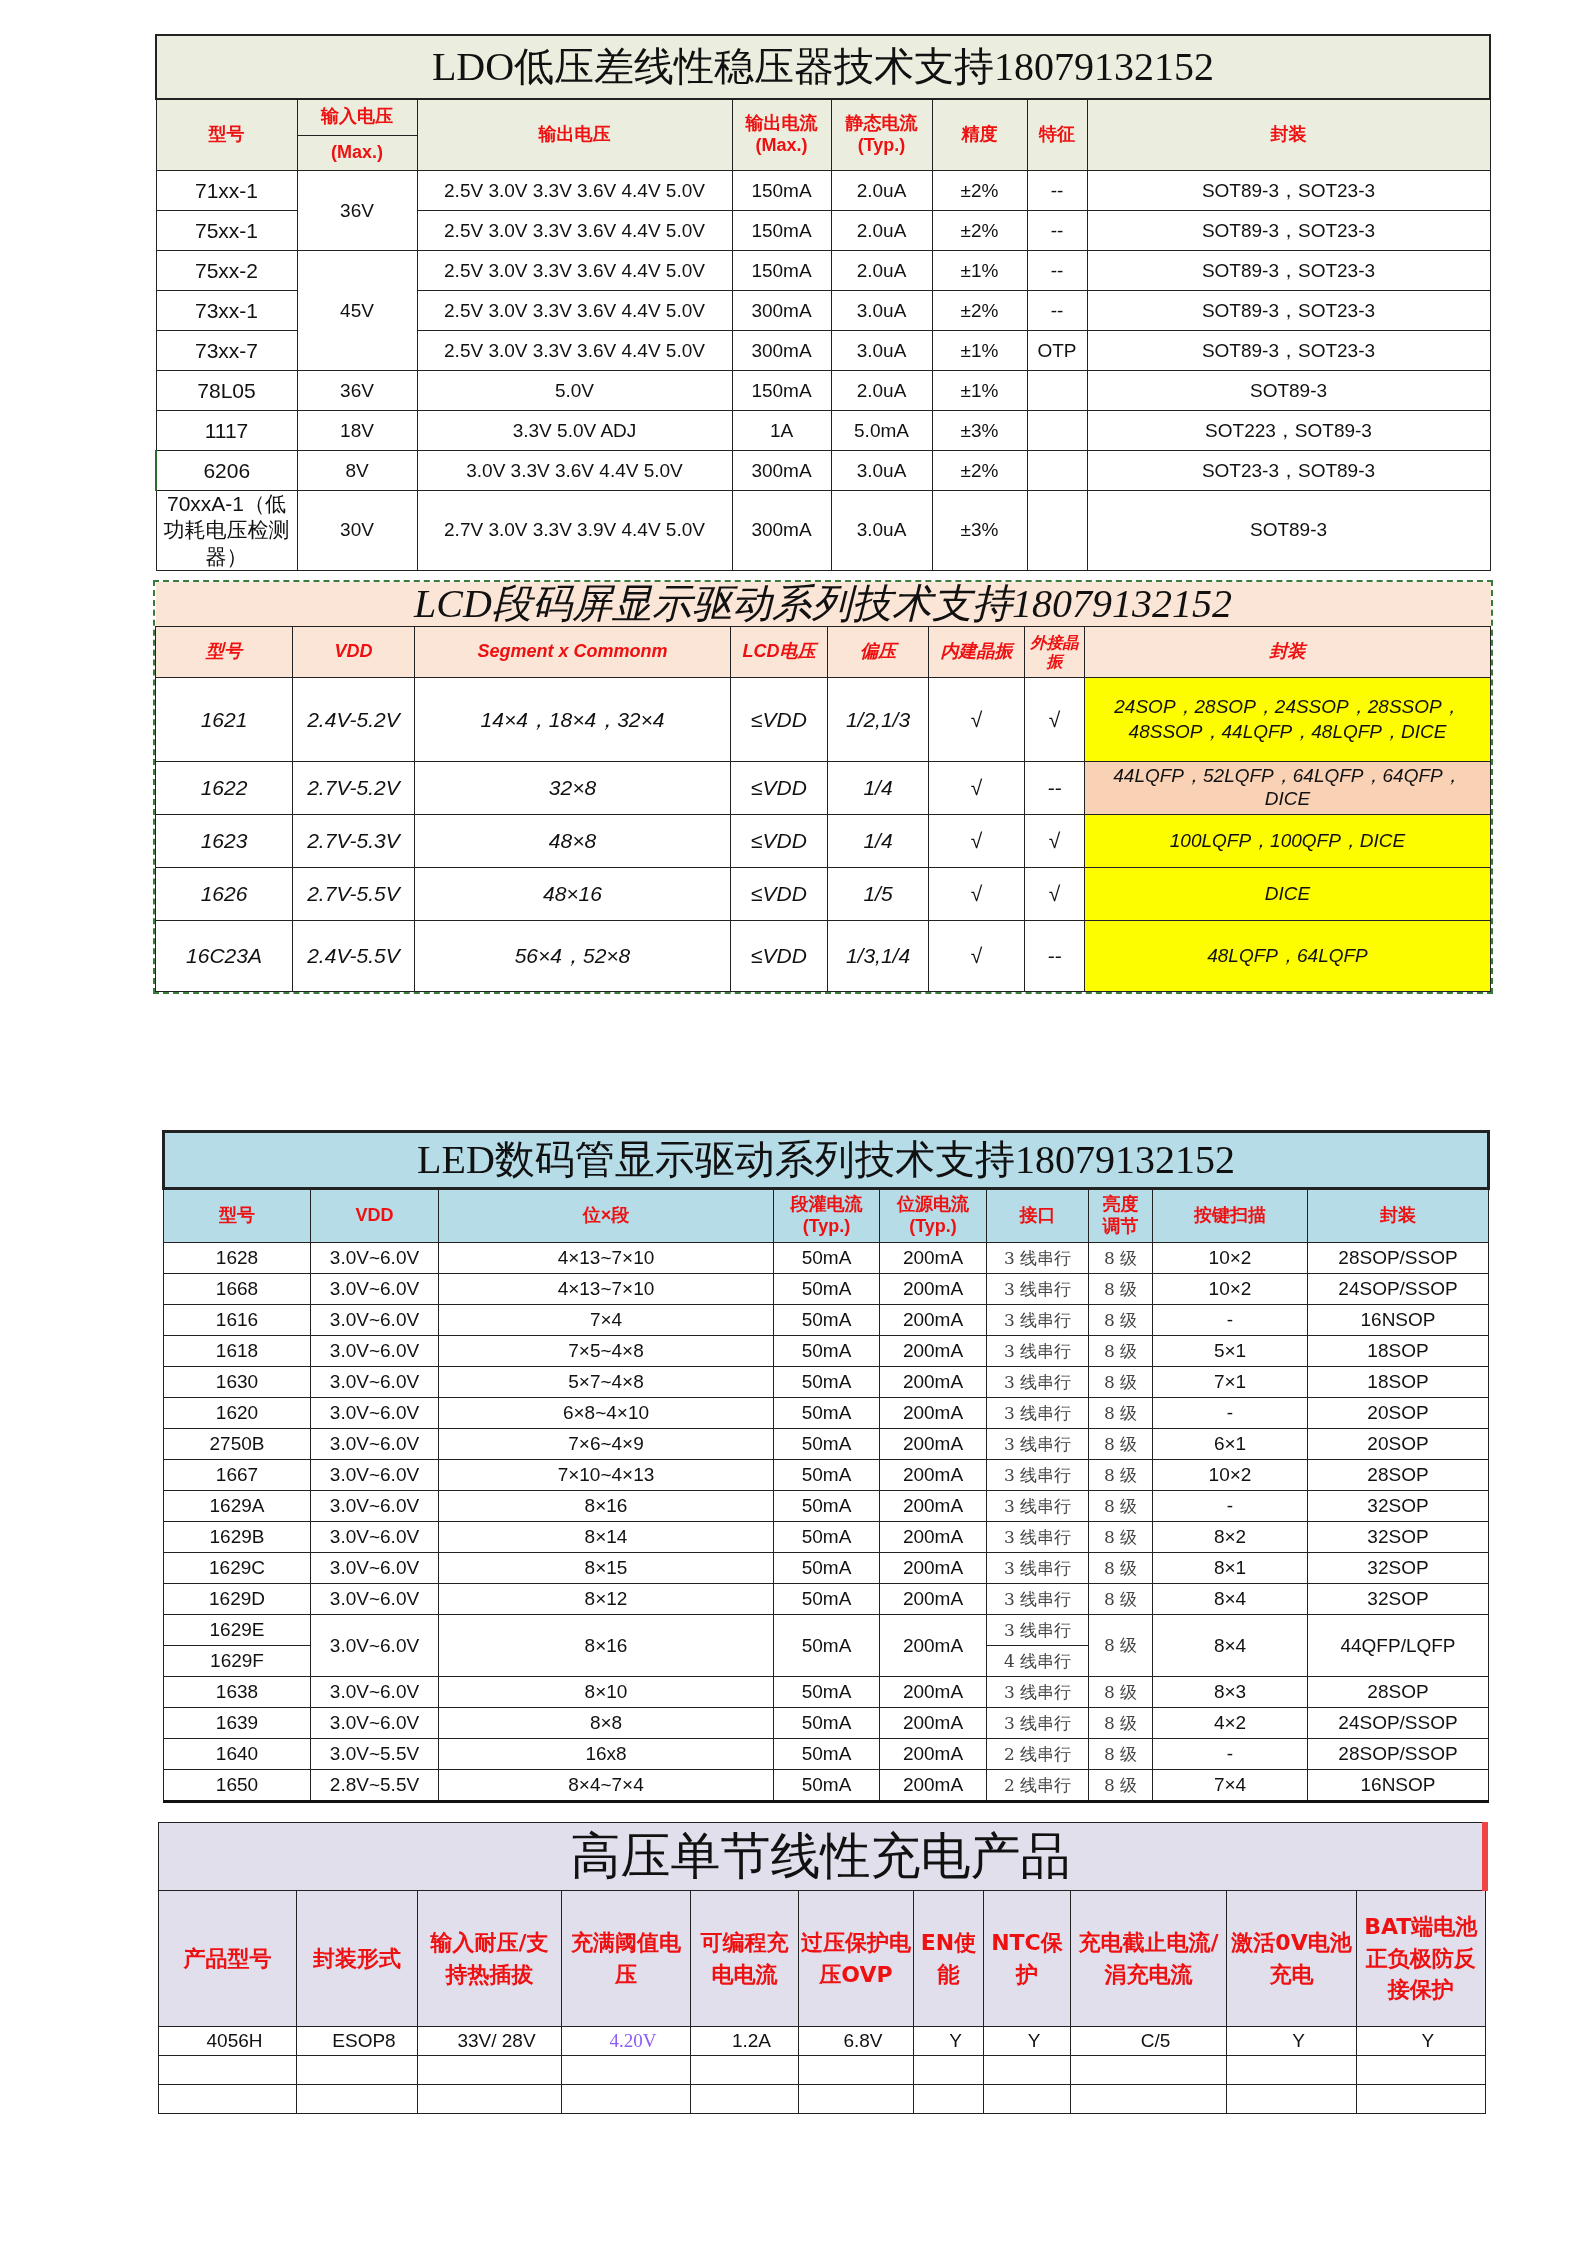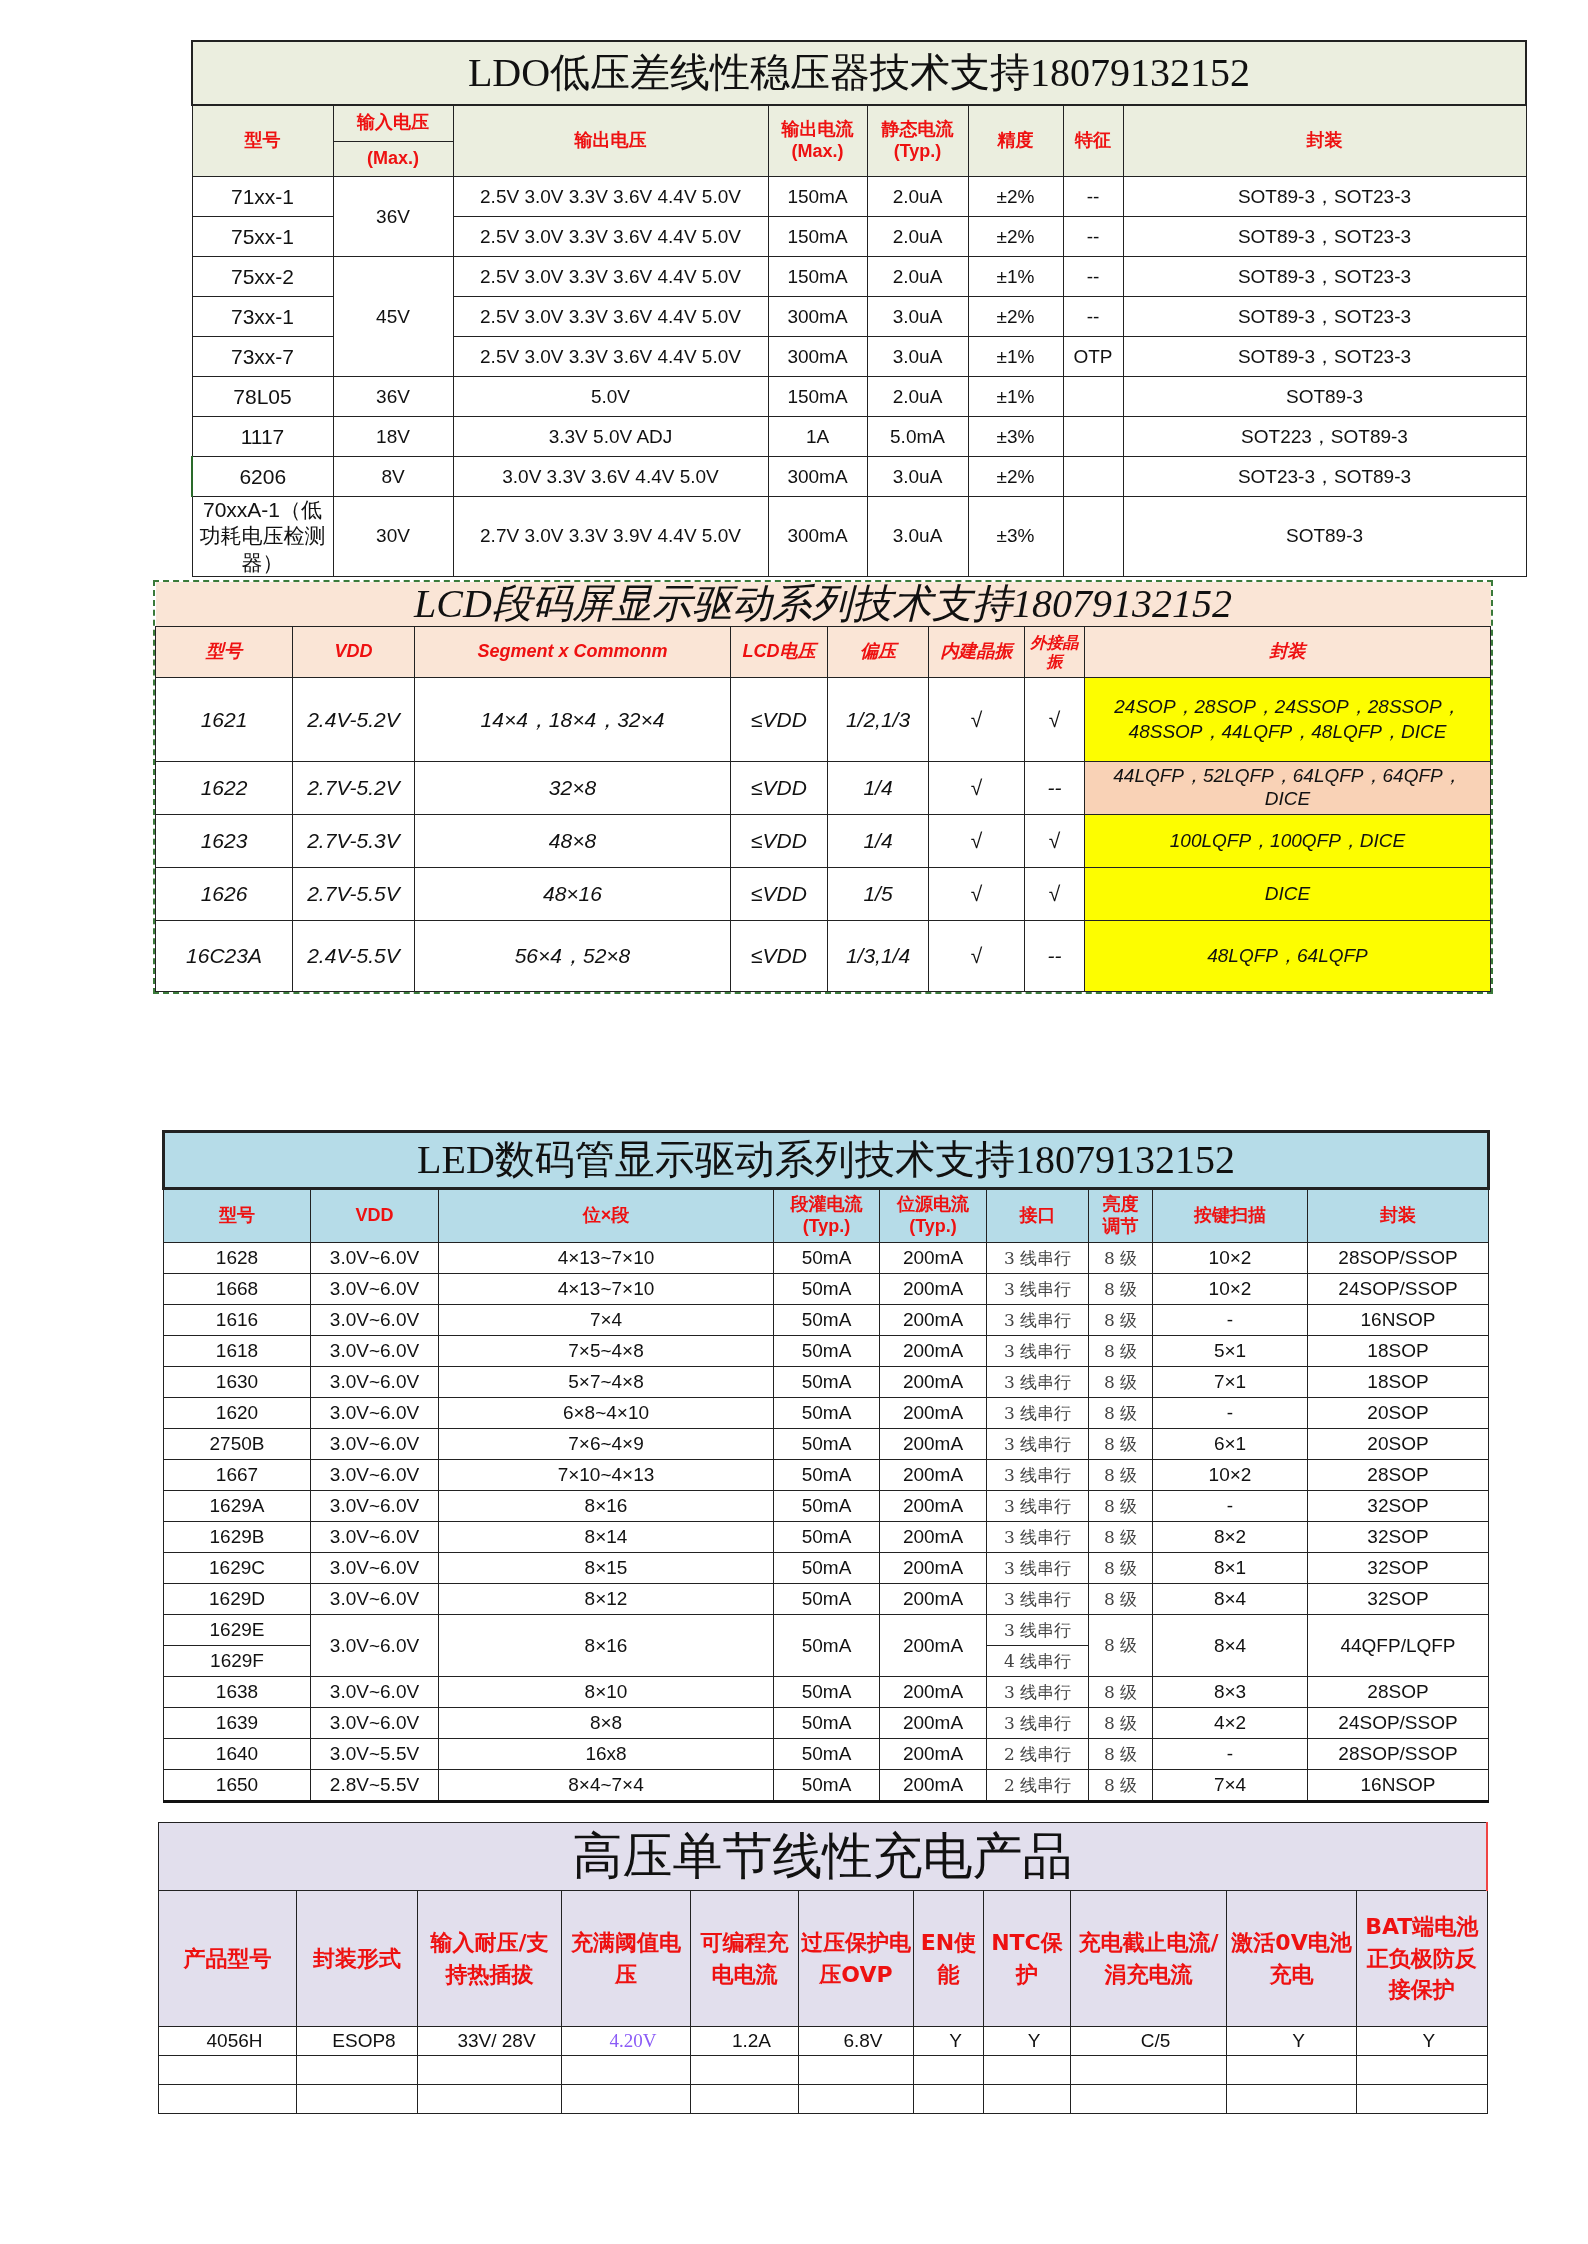--- a/index.html
+++ b/index.html
@@ -6,21 +6,21 @@
   body{width:1588px;height:2244px;position:relative;font-family:"Liberation Sans","DejaVu Sans",sans-serif;color:#111;}
   .sheet{position:absolute;left:155px;width:1336px;}
   table{border-collapse:collapse;width:100%;table-layout:fixed;}
   td,th{border:1.5px solid #222;text-align:center;vertical-align:middle;padding:0 2px;font-weight:normal;overflow:hidden;}
   .title{font-family:"Liberation Serif","DejaVu Serif",serif;color:#111;font-size:40px;line-height:1;}
   .hdr{color:#ee1111;font-weight:bold;font-size:18px;line-height:1.2;}
   .cell{font-size:19px;}
   .cell-sm{font-size:21px;}
 
   
-  #ldo{top:40px;margin-left:36px;}
+  #ldo{top:34px;}
   #ldo .ttl-row td{background:#ebeedf;height:62px;border-width:2px;}
   #ldo .hd-row td{background:#ebeedf;}
   #ldo tr.data td{height:39px;}
 
   
   #lcd{top:582px;outline:2px dashed #3a7a3a;font-style:italic;}
   #lcd td{background:#fff;}
   #lcd .ttl-row td{background:#fae5d6;height:44px;}
   #lcd .hd-row td{background:#fae5d6;height:50px;}
   #lcd td.pk-y{background:#fdfd00;}
@@ -490,21 +490,21 @@
         <col style="width:108px">
         <col style="width:115px">
         <col style="width:70px">
         <col style="width:87px">
         <col style="width:156px">
         <col style="width:130px">
         <col>
   </colgroup>
   <tbody>
         <tr class="ttl-row">
-    <td colspan="11" style="border-right:2px solid #ef4444">
+    <td colspan="11" style="border-right:6px solid #ef4444">
       <span class="ttl-big">高压单节线性充电产品</span>
     </td>
   </tr>
   <tr class="hd-row">
     <td><span class="hdr">产品型号</span></td>
     <td><span class="hdr">封装形式</span></td>
     <td><span class="hdr">输入耐压/支持热插拔</span></td>
     <td><span class="hdr">充满阈值电压</span></td>
     <td><span class="hdr">可编程充电电流</span></td>
     <td><span class="hdr">过压保护电压OVP</span></td>

